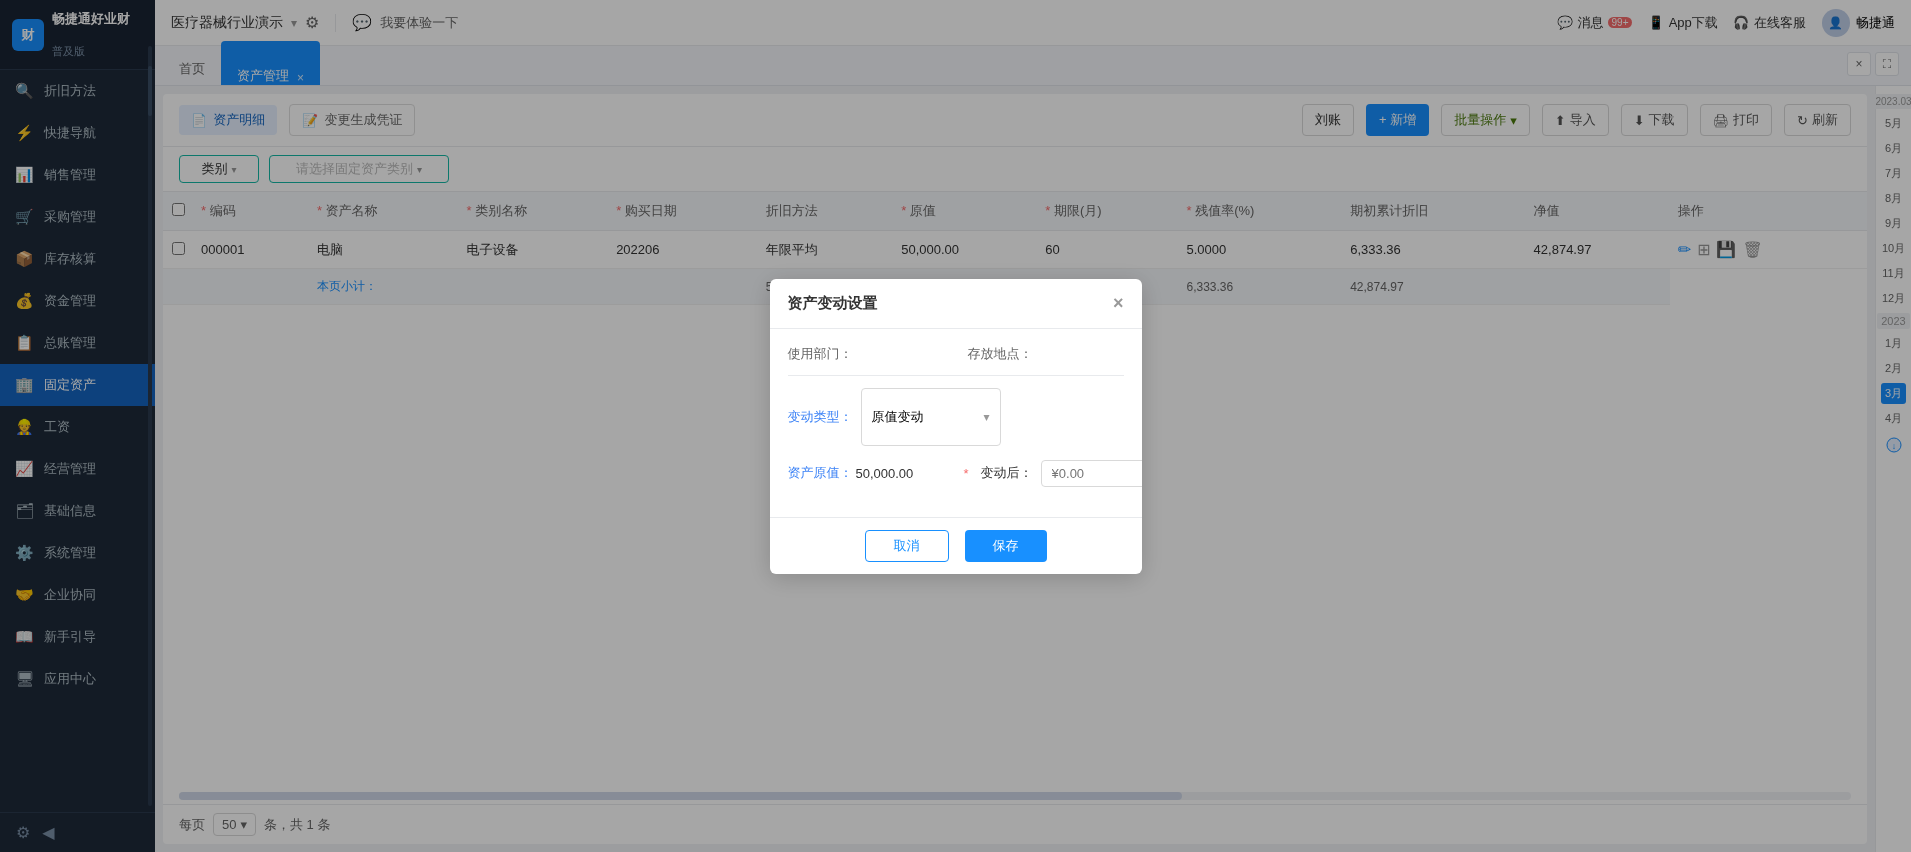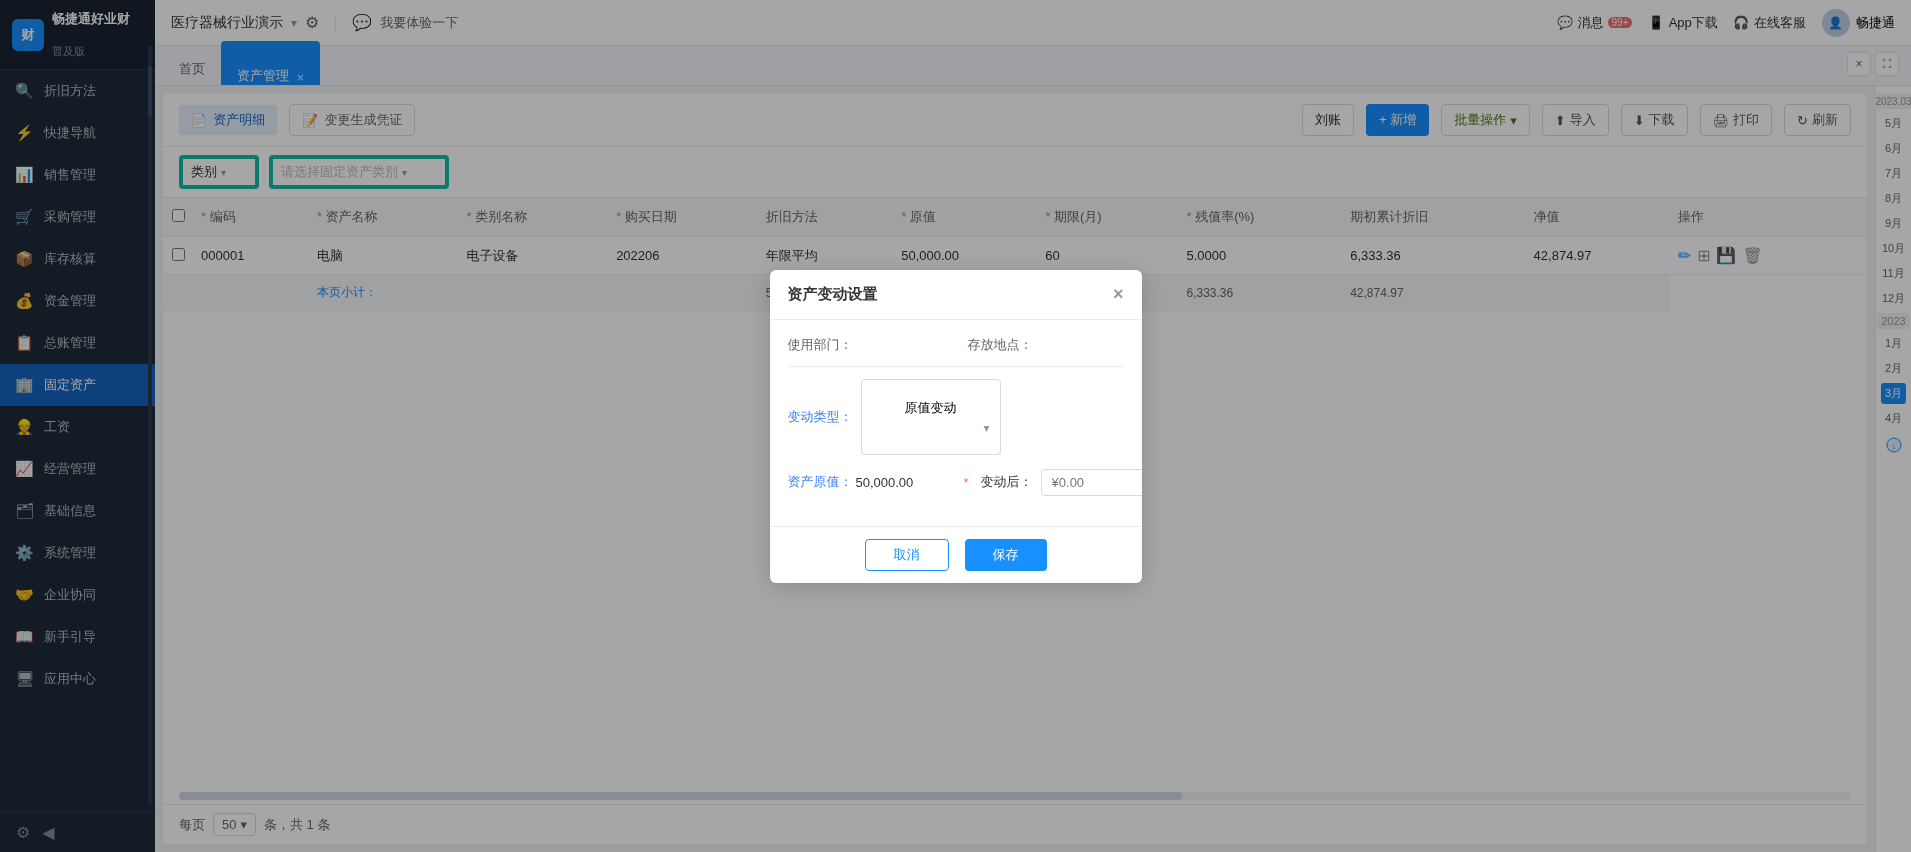--- a/index.html
+++ b/index.html
@@ -52,21 +52,21 @@
     .toolbar-tab.inactive { color: #666; border: 1px solid #ddd; }
     .toolbar-spacer { flex: 1; }
     .toolbar-btn { display: flex; align-items: center; gap: 4px; padding: 6px 12px; border-radius: 4px; cursor: pointer; font-size: 13px; border: 1px solid transparent; }
     .toolbar-btn-primary { background: #1890ff; color: #fff; }
     .toolbar-btn-default { background: #fff; color: #333; border-color: #d9d9d9; }
     .toolbar-btn-batch { background: #fff; color: #4d7c0f; border-color: #d9d9d9; display: flex; align-items: center; gap: 4px; }
     .toolbar-btn-icon { background: #fff; color: #555; border-color: #d9d9d9; }
 
     
     .filter-row { padding: 8px 16px; display: flex; align-items: center; gap: 10px; border-bottom: 1px solid #e8eaed; }
-    .filter-select { display: flex; align-items: center; gap: 4px; border: 4px solid #14b8a6; border-radius: 4px; padding: 4px 8px; cursor: pointer; font-size: 13px; color: #333; background: #fff; min-width: 80px; }
+    .filter-select { display: flex; align-items: center; gap: 4px; border: 1px solid #14b8a6; border-radius: 4px; padding: 4px 8px; cursor: pointer; font-size: 13px; color: #333; background: #fff; min-width: 80px; justify-content: center; }
     .filter-select-wide { min-width: 180px; }
     .filter-arrow { color: #999; font-size: 10px; }
 
     
     .table-wrap { flex: 1; overflow: auto; }
     table { width: 100%; border-collapse: collapse; font-size: 13px; }
     th { background: #f5f7fa; color: #666; padding: 10px 8px; text-align: left; border-bottom: 1px solid #e8eaed; font-weight: normal; white-space: nowrap; }
     td { padding: 9px 8px; border-bottom: 1px solid #f0f0f0; color: #333; white-space: nowrap; }
     .th-required::before { content: '* '; color: #f56c6c; }
     .table-checkbox { width: 30px; text-align: center; }
@@ -92,21 +92,21 @@
     .dialog { background: #fff; border-radius: 6px; box-shadow: 0 4px 24px rgba(0,0,0,0.18); width: 372px; overflow: hidden; }
     .dialog-header { padding: 14px 18px; font-size: 15px; font-weight: bold; color: #333; border-bottom: 1px solid #e8eaed; display: flex; justify-content: space-between; align-items: center; }
     .dialog-close { cursor: pointer; color: #999; font-size: 18px; }
     .dialog-body { padding: 16px 18px; }
     .dialog-info-row { display: flex; gap: 20px; margin-bottom: 10px; font-size: 13px; color: #333; }
     .dialog-info-item { display: flex; gap: 4px; align-items: center; min-width: 160px; }
     .dialog-info-label { color: #666; white-space: nowrap; }
     .dialog-divider { border: none; border-top: 1px solid #e8eaed; margin: 12px 0; }
     .dialog-form-row { display: flex; align-items: center; margin-bottom: 14px; gap: 8px; }
     .dialog-form-label { color: #3b82f6; font-size: 13px; white-space: nowrap; min-width: 60px; }
-    .dialog-form-select { display: flex; align-items: center; gap: 4px; border: 1px solid #d9d9d9; border-radius: 4px; padding: 19px 10px; cursor: pointer; font-size: 13px; min-width: 140px; background: #fff; flex-direction: column; }
+    .dialog-form-select { display: flex; align-items: center; gap: 4px; border: 1px solid #d9d9d9; border-radius: 4px; padding: 19px 10px; cursor: pointer; font-size: 13px; min-width: 140px; background: #fff; }
     .dialog-form-value { font-size: 13px; color: #333; padding: 5px 0; }
     .dialog-form-input { border: 1px solid #d9d9d9; border-radius: 4px; padding: 5px 10px; font-size: 13px; min-width: 140px; color: #c2410c; }
     .dialog-form-required { color: #f56c6c; margin-right: 4px; }
     .dialog-footer { padding: 12px 18px; display: flex; justify-content: center; gap: 16px; border-top: 1px solid #e8eaed; }
     .btn-cancel { padding: 6px 28px; border: 1px solid #1890ff; border-radius: 4px; background: #fff; color: #1890ff; cursor: pointer; font-size: 13px; }
     .btn-save { padding: 6px 28px; border: none; border-radius: 4px; background: #1890ff; color: #fff; cursor: pointer; font-size: 13px; }
   </style>
 </head>
 <body>
 

